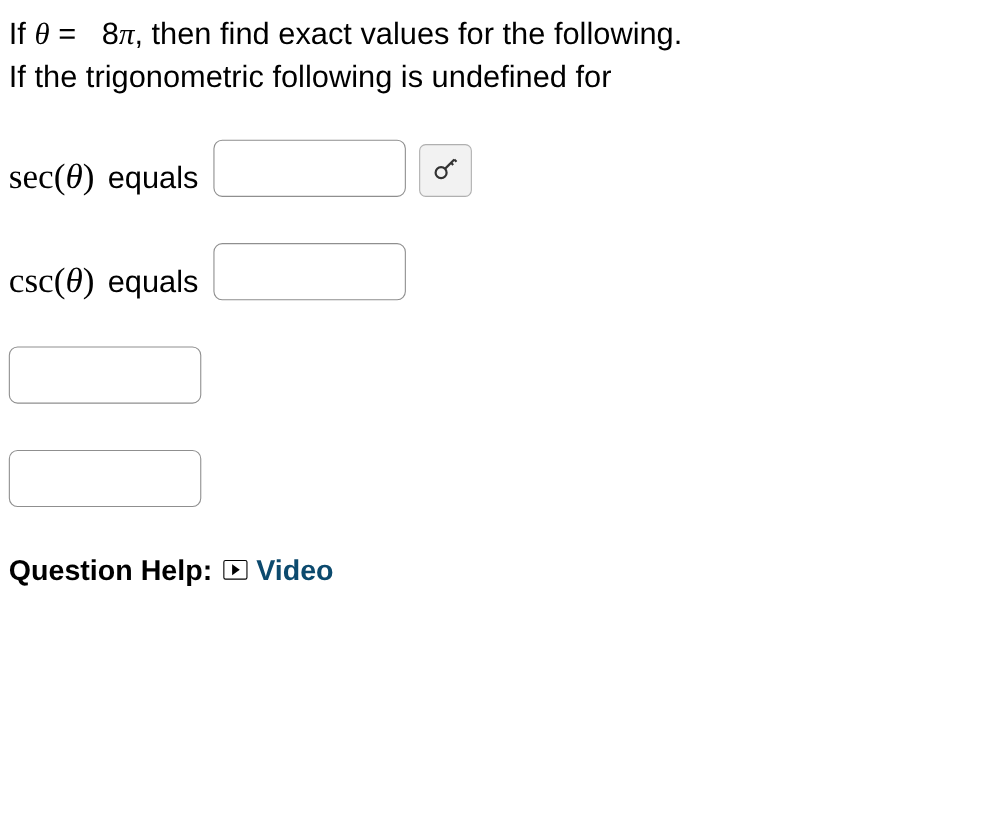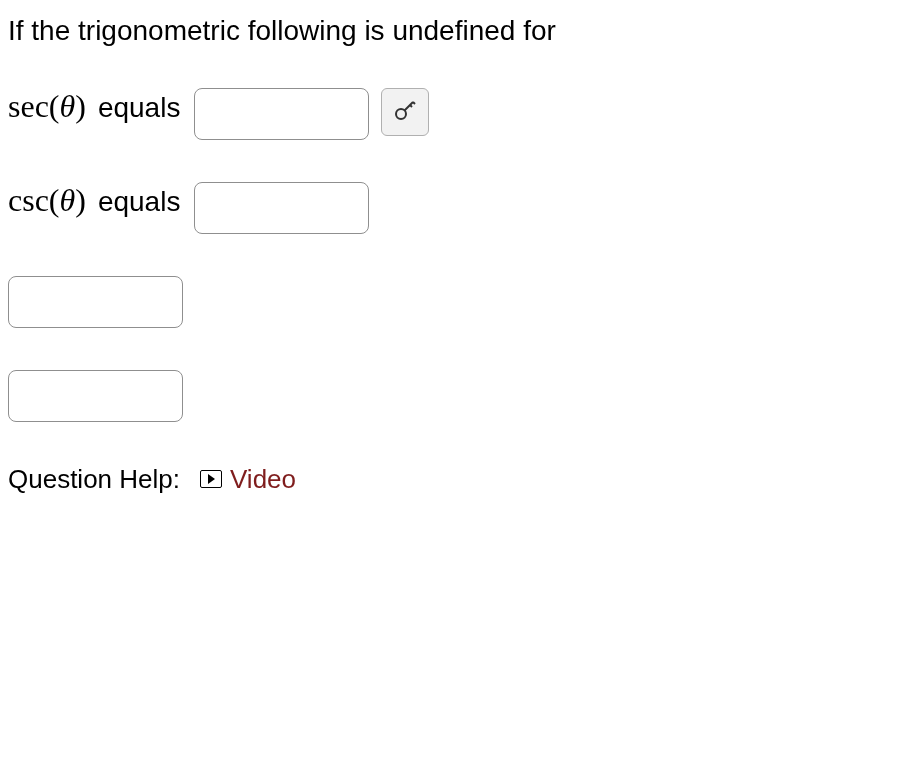--- a/index.html
+++ b/index.html
@@ -26,21 +26,21 @@
     .pi {
       font-family: 'Times New Roman', serif;
       font-style: italic;
     }
     .eq-symbol {
       font-family: Arial, sans-serif;
       font-weight: normal;
     }
     .answer-row {
       display: flex;
-      align-items: flex-start;
+      align-items: flex-end;
       margin-bottom: 42px;
       gap: 8px;
     }
     .func-label {
       font-family: 'Times New Roman', serif;
       font-size: 32px;
       white-space: nowrap;
     }
     .func-label .paren {
       font-size: 32px;
@@ -73,51 +73,57 @@
       margin-left: 4px;
     }
     .key-btn svg {
       width: 24px;
       height: 24px;
     }
     .help-row {
       font-size: 26px;
       display: flex;
       align-items: center;
-      gap: 20px;
+      gap: 10px;
       margin-top: 8px;
+      font-weight: bold;
     }
     .video-icon {
       display: inline-flex;
       align-items: center;
       justify-content: center;
       width: 22px;
       height: 18px;
       border: 1.5px solid #000;
       border-radius: 2px;
       margin-right: 2px;
     }
     .video-icon .tri {
       width: 0;
       height: 0;
       border-left: 7px solid #000;
       border-top: 5px solid transparent;
       border-bottom: 5px solid transparent;
       margin-left: 2px;
     }
     .video-link {
-      color: #7f1d1d;
+      color: #0c4a6e;
       text-decoration: none;
       cursor: pointer;
     }
   </style>
 </head>
 <body>
 
 <div class="intro">
+  <div>
+    <span>If </span><span class="theta">θ</span>
+    <span class="eq-symbol"> = </span>
+    &nbsp;&nbsp;<span>8</span><span class="pi">π</span><span>, then find exact values for the following.</span>
+  </div>
   <div>If the trigonometric following is undefined for</div>
 </div>
 
 <div class="answer-row">
   <span class="func-label">
     <span>sec</span><span class="paren">(</span><span class="theta">θ</span><span class="paren">)</span>
     <span class="equals-word">equals</span>
   </span>
   <input type="text" class="answer-input" style="">
   <button class="key-btn">

